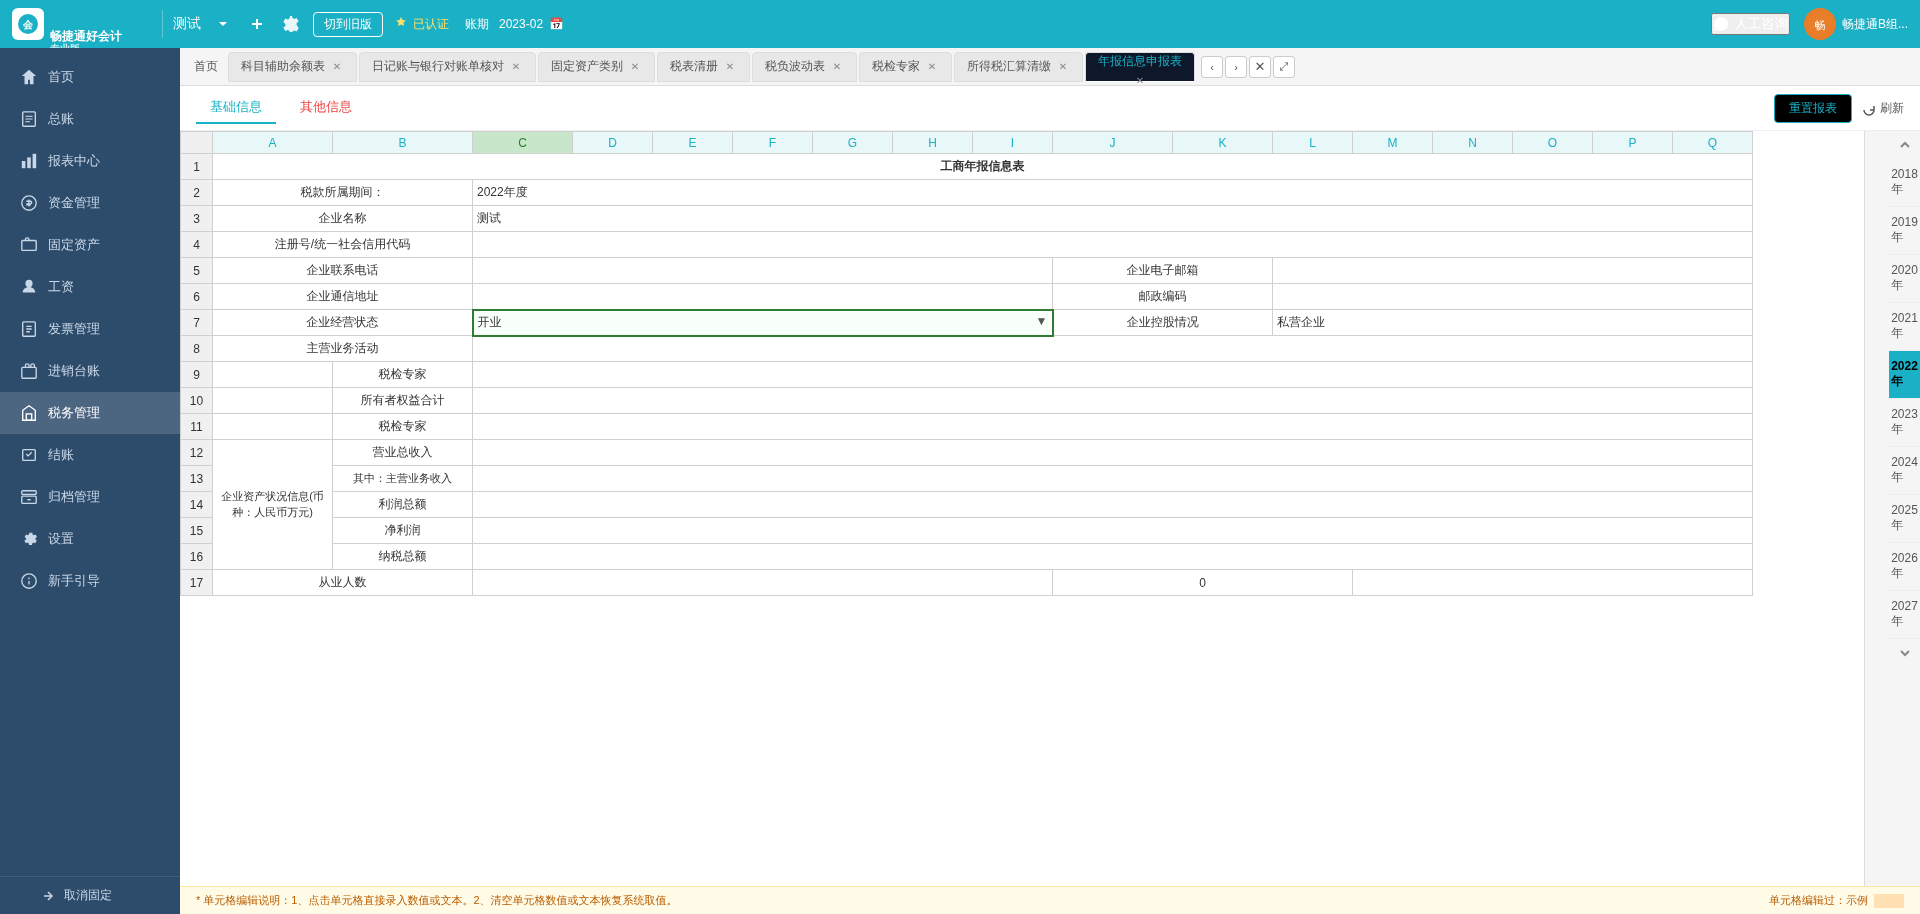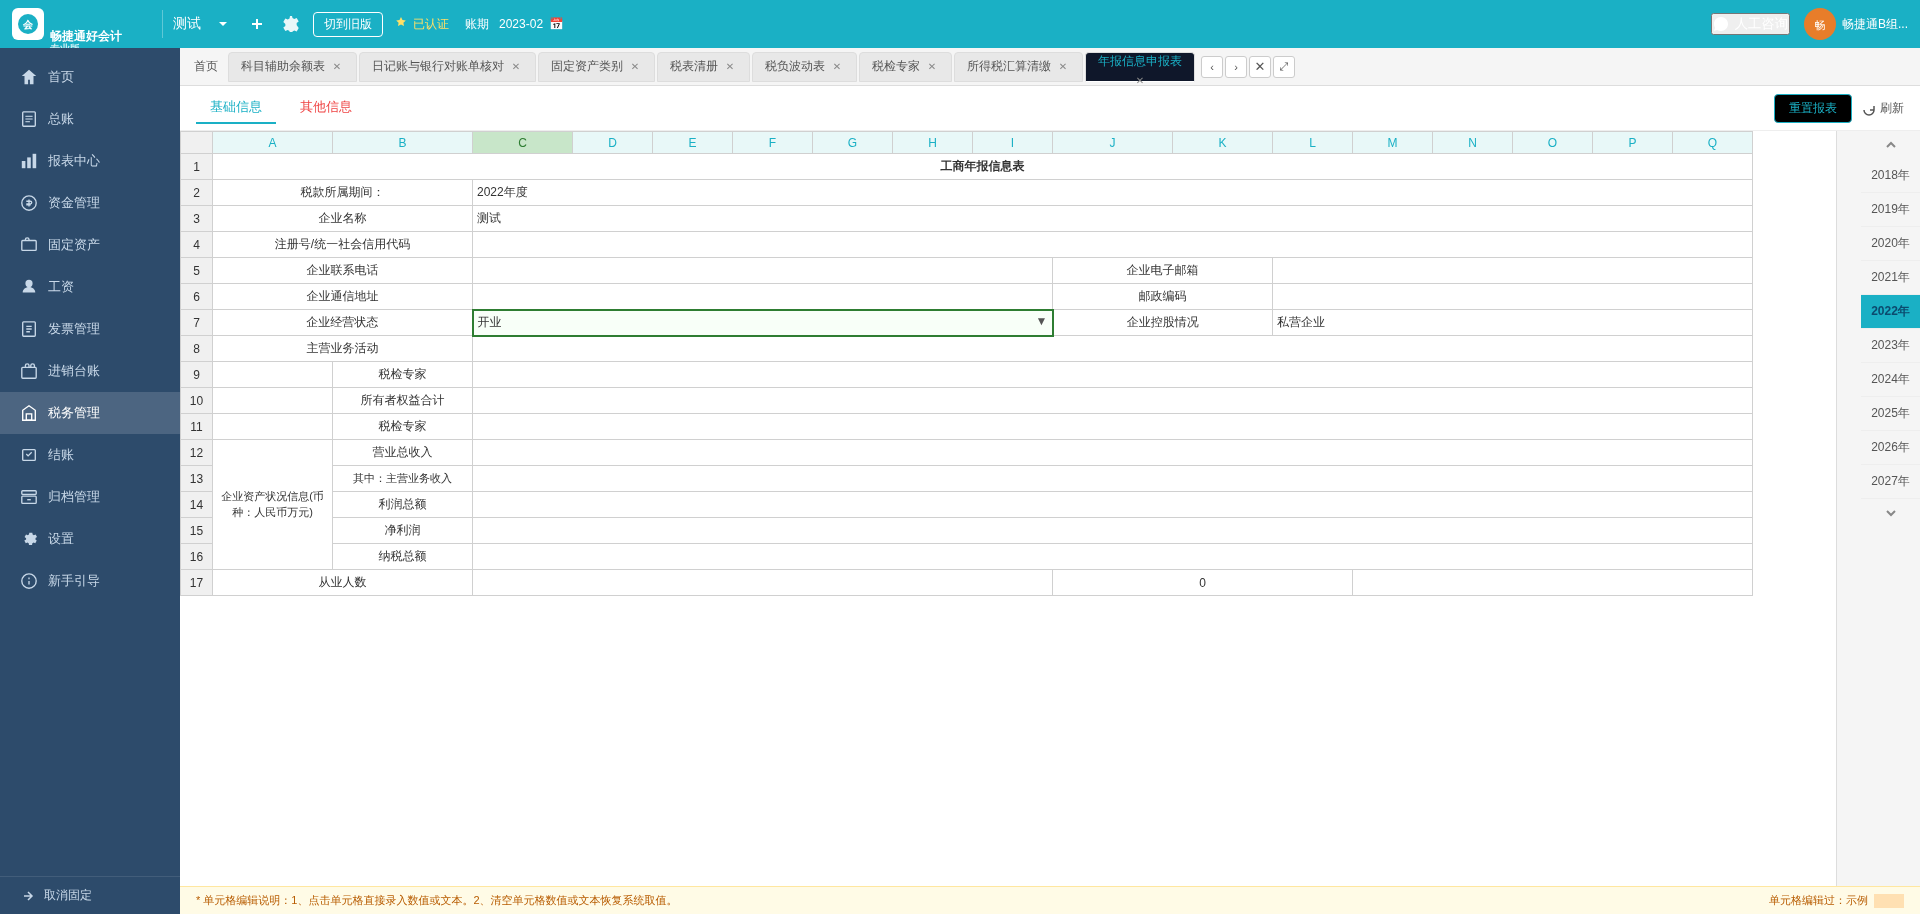--- a/index.html
+++ b/index.html
@@ -27,21 +27,21 @@
     .certified-badge { display: flex; align-items: center; gap: 4px; color: #ffe066; font-size: 12px; }
     .period-label { color: white; font-size: 12px; margin-left: 6px; }
     .top-right { margin-left: auto; display: flex; align-items: center; gap: 14px; color: white; font-size: 12px; }
     .user-btn { display: flex; align-items: center; gap: 6px; cursor: pointer; color: white; }
     .avatar { width: 32px; height: 32px; border-radius: 50%; background: #e87d2a; display: flex; align-items: center; justify-content: center; overflow: hidden; }
 
     
     .sidebar-item { display: flex; align-items: center; gap: 10px; padding: 12px 20px; color: #c8d8e8; cursor: pointer; font-size: 13px; transition: background 0.15s; }
     .sidebar-item.active { background: rgba(255,255,255,0.15); color: white; }
     .sidebar-item svg { width: 18px; height: 18px; flex-shrink: 0; }
-    .sidebar-bottom { margin-top: auto; border-top: 1px solid rgba(255,255,255,0.1); }
+    .sidebar-bottom { margin-top: auto; border-top: 1px solid rgba(255,255,255,0.1); padding-left: 20px; }
     .unpin-btn { display: flex; align-items: center; gap: 8px; padding: 10px 20px; color: #c8d8e8; cursor: pointer; font-size: 12px; }
     .sidebar-spacer { height: 8px; }
     .sidebar-scroll { flex: 1; overflow-y: auto; overflow-x: hidden; }
     .sidebar-scroll::-webkit-scrollbar { width: 4px; }
     .sidebar-scroll::-webkit-scrollbar-thumb { background: rgba(255,255,255,0.2); border-radius: 2px; }
 
     
     .tab-bar { display: flex; align-items: center; background: #f5f5f5; border-bottom: 1px solid #ddd; height: 38px; padding: 0 6px; gap: 2px; overflow: hidden; flex-shrink: 0; }
     .tab { display: flex; align-items: center; gap: 5px; padding: 0 12px; height: 30px; border-radius: 4px 4px 0 0; cursor: pointer; font-size: 12px; color: #555; background: #e8e8e8; border: 1px solid #ddd; white-space: nowrap; }
     .tab.active { background: #0f172a; color: #1ab0c5; border-bottom: 1px solid white; font-weight: 500; flex-direction: column; }
@@ -58,27 +58,27 @@
     .sub-tab.active { color: #1ab0c5; border-bottom: 2px solid #1ab0c5; }
     .toolbar-right { margin-left: auto; display: flex; align-items: center; gap: 10px; }
     .reset-btn { border: 1.5px solid #1ab0c5; color: #1ab0c5; background: #000000; border-radius: 4px; padding: 5px 14px; cursor: pointer; font-size: 12px; }
     .refresh-btn { display: flex; align-items: flex-end; gap: 4px; color: #555; background: none; border: none; cursor: pointer; font-size: 12px; }
 
     
     .spreadsheet-container { flex: 1; display: flex; overflow: hidden; position: relative; }
     .spreadsheet-main { flex: 1; overflow: auto; position: relative; }
     .spreadsheet-main::-webkit-scrollbar { width: 12px; height: 12px; }
     .spreadsheet-main::-webkit-scrollbar-thumb { background: #ccc; border-radius: 3px; }
-    .year-panel { width: 84px; background: #f5f5f5; border-left: 1px solid #ddd; display: flex; flex-direction: column; overflow-y: auto; flex-shrink: 0; padding-left: 24px; }
+    .year-panel { width: 56px; background: #f5f5f5; border-left: 1px solid #ddd; display: flex; flex-direction: column; overflow-y: auto; flex-shrink: 0; padding-left: 24px; }
     .year-panel::-webkit-scrollbar { width: 4px; }
     .year-panel::-webkit-scrollbar-thumb { background: #ccc; }
     .year-nav-btn { display: flex; align-items: center; justify-content: center; padding: 6px; cursor: pointer; background: #f5f5f5; border: none; }
     .year-nav-btn svg { width: 16px; height: 16px; color: #888; }
     .year-item { display: flex; align-items: center; justify-content: center; padding: 8px 4px; font-size: 12px; color: #555; cursor: pointer; border-bottom: 1px solid #eee; }
-    .year-item.active { background: #1ab0c5; color: #0c4a6e; font-weight: bold; }
+    .year-item.active { background: #1ab0c5; color: #000000; font-weight: bold; }
 
     
     table.sheet { border-collapse: collapse; table-layout: fixed; }
     table.sheet th, table.sheet td { border: 1px solid #d0d0d0; font-size: 12px; padding: 2px 4px; white-space: nowrap; overflow: hidden; text-overflow: ellipsis; background: white; }
     table.sheet th { background: #f0f0f0; text-align: center; color: #333; font-weight: normal; height: 22px; }
     table.sheet td { height: 26px; color: #333; }
     .row-header { background: #f0f0f0 !important; text-align: center; color: #666; width: 32px; }
     .col-header-row-num { width: 32px; }
     .active-cell { border: 2px solid #2e7d32 !important; background: #f8fff8 !important; }
     .header-row { background: #e8f8f8 !important; color: #1ab0c5 !important; }

